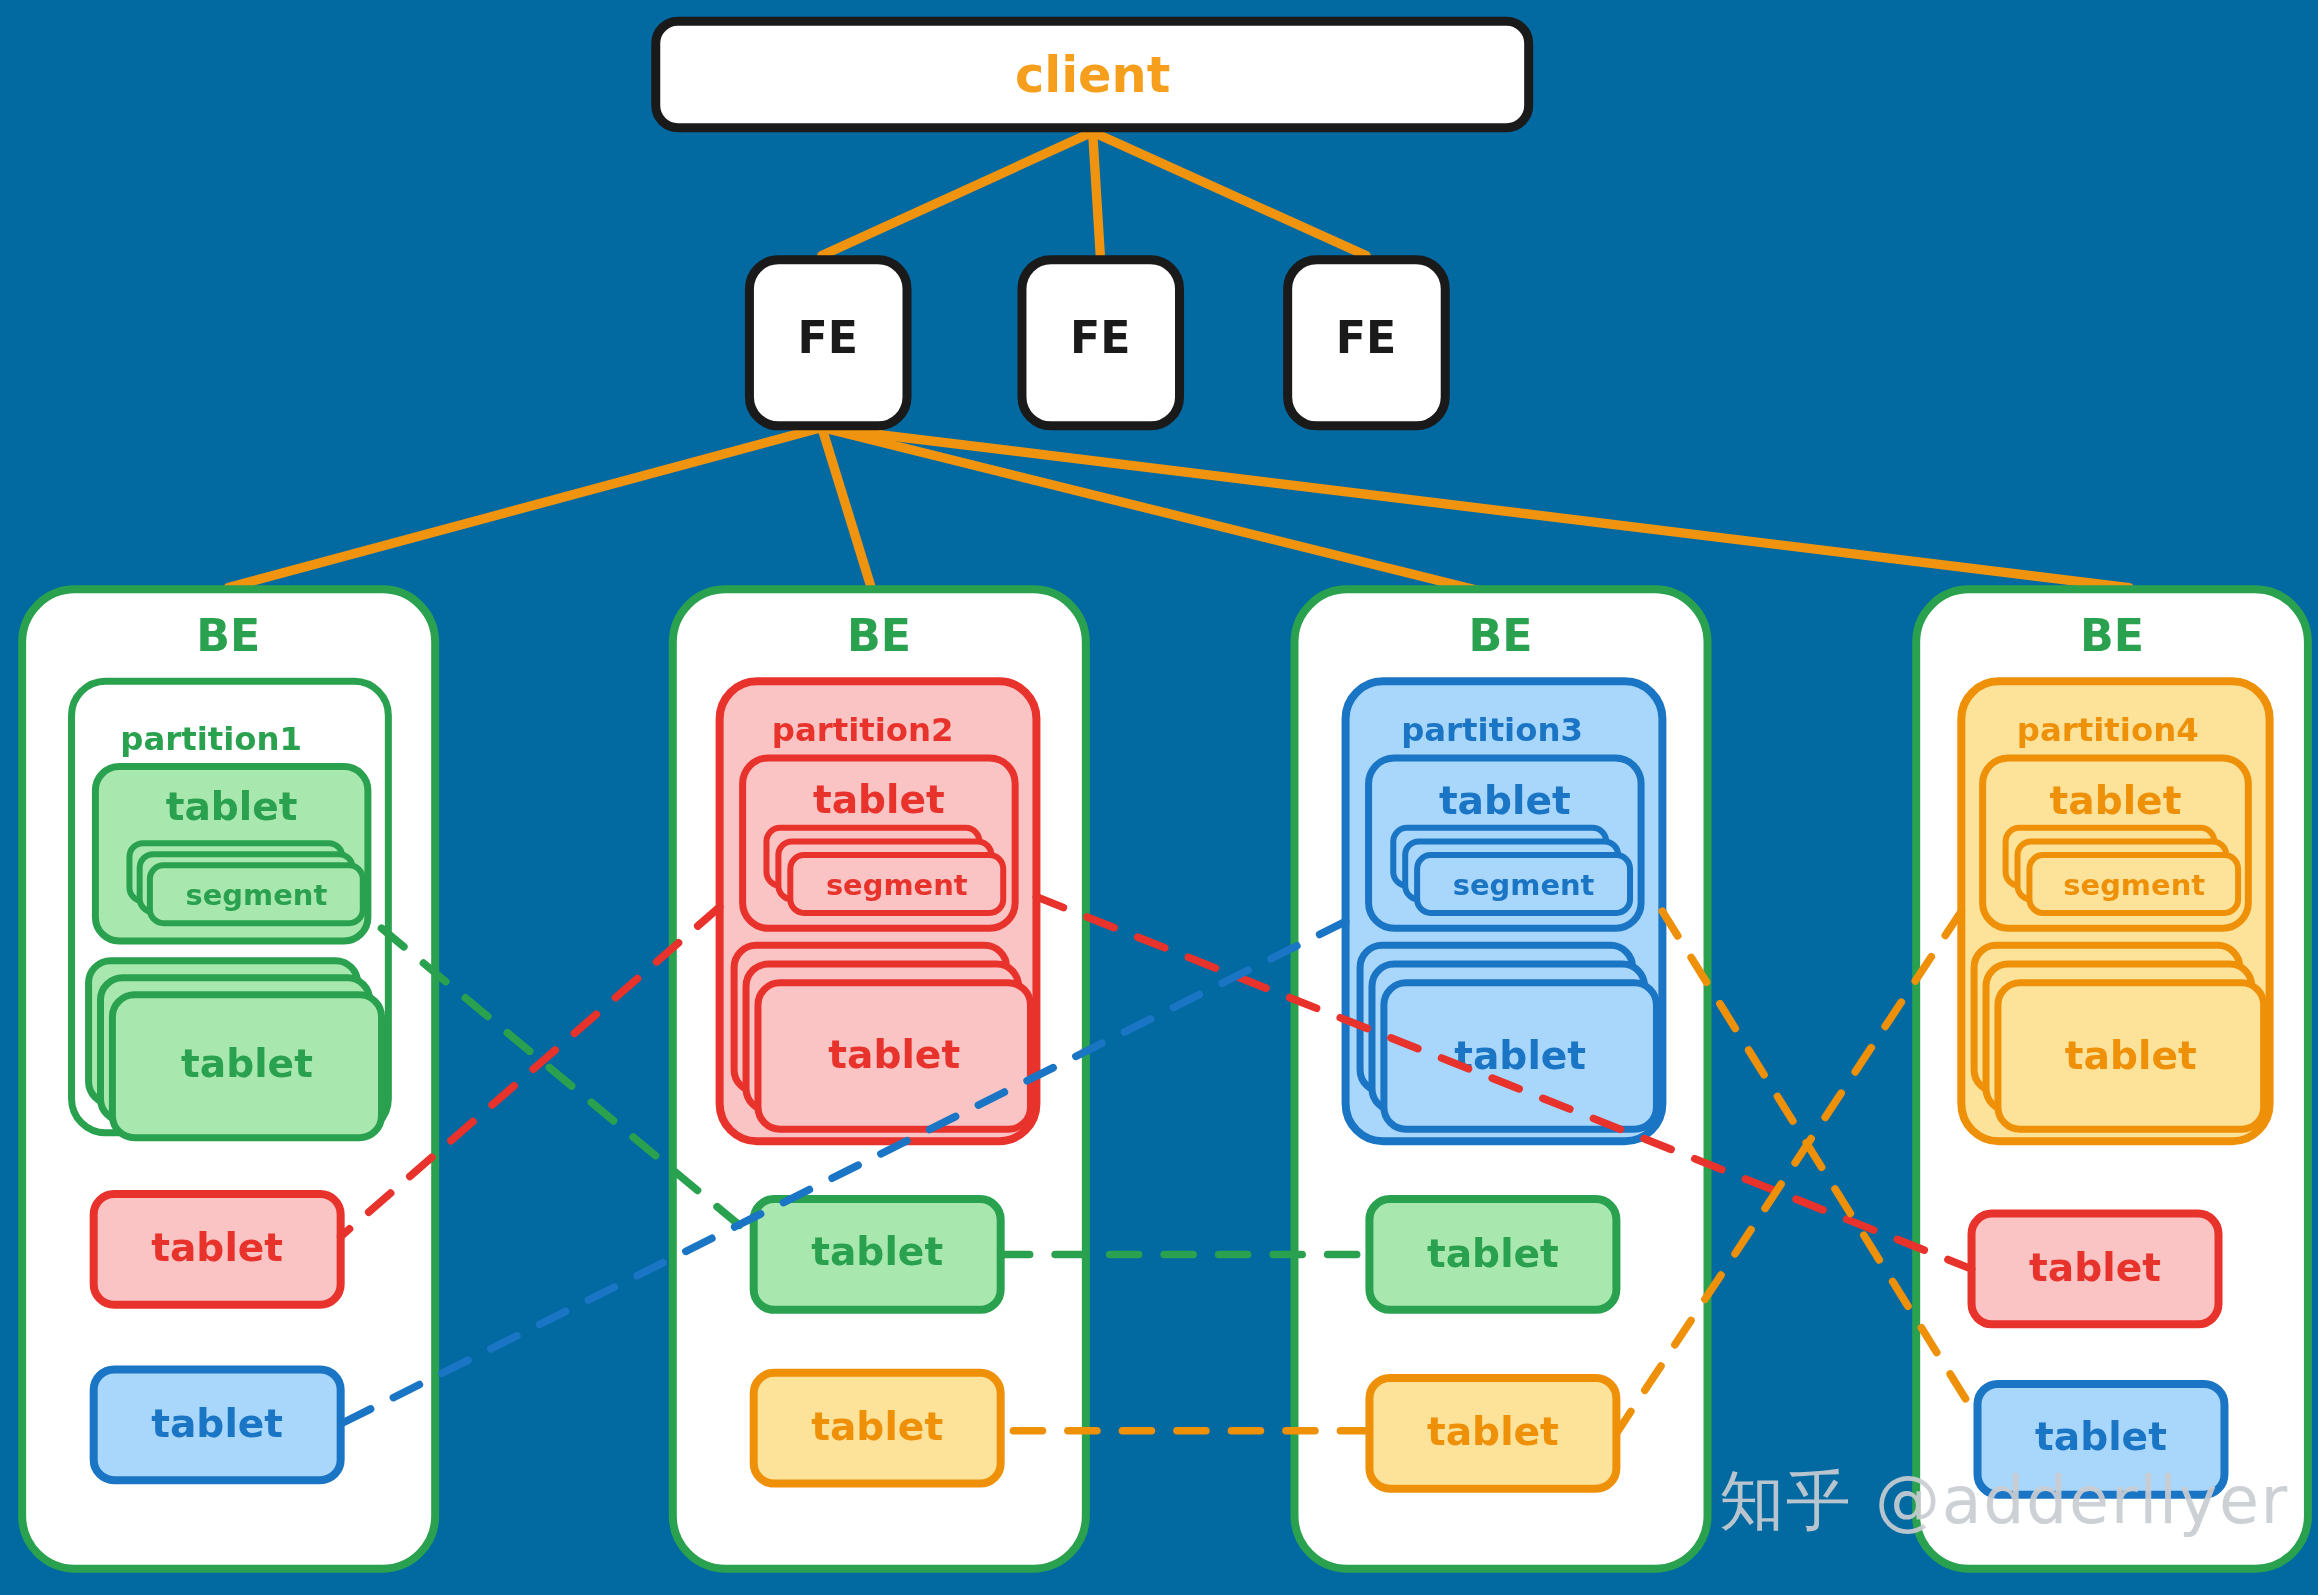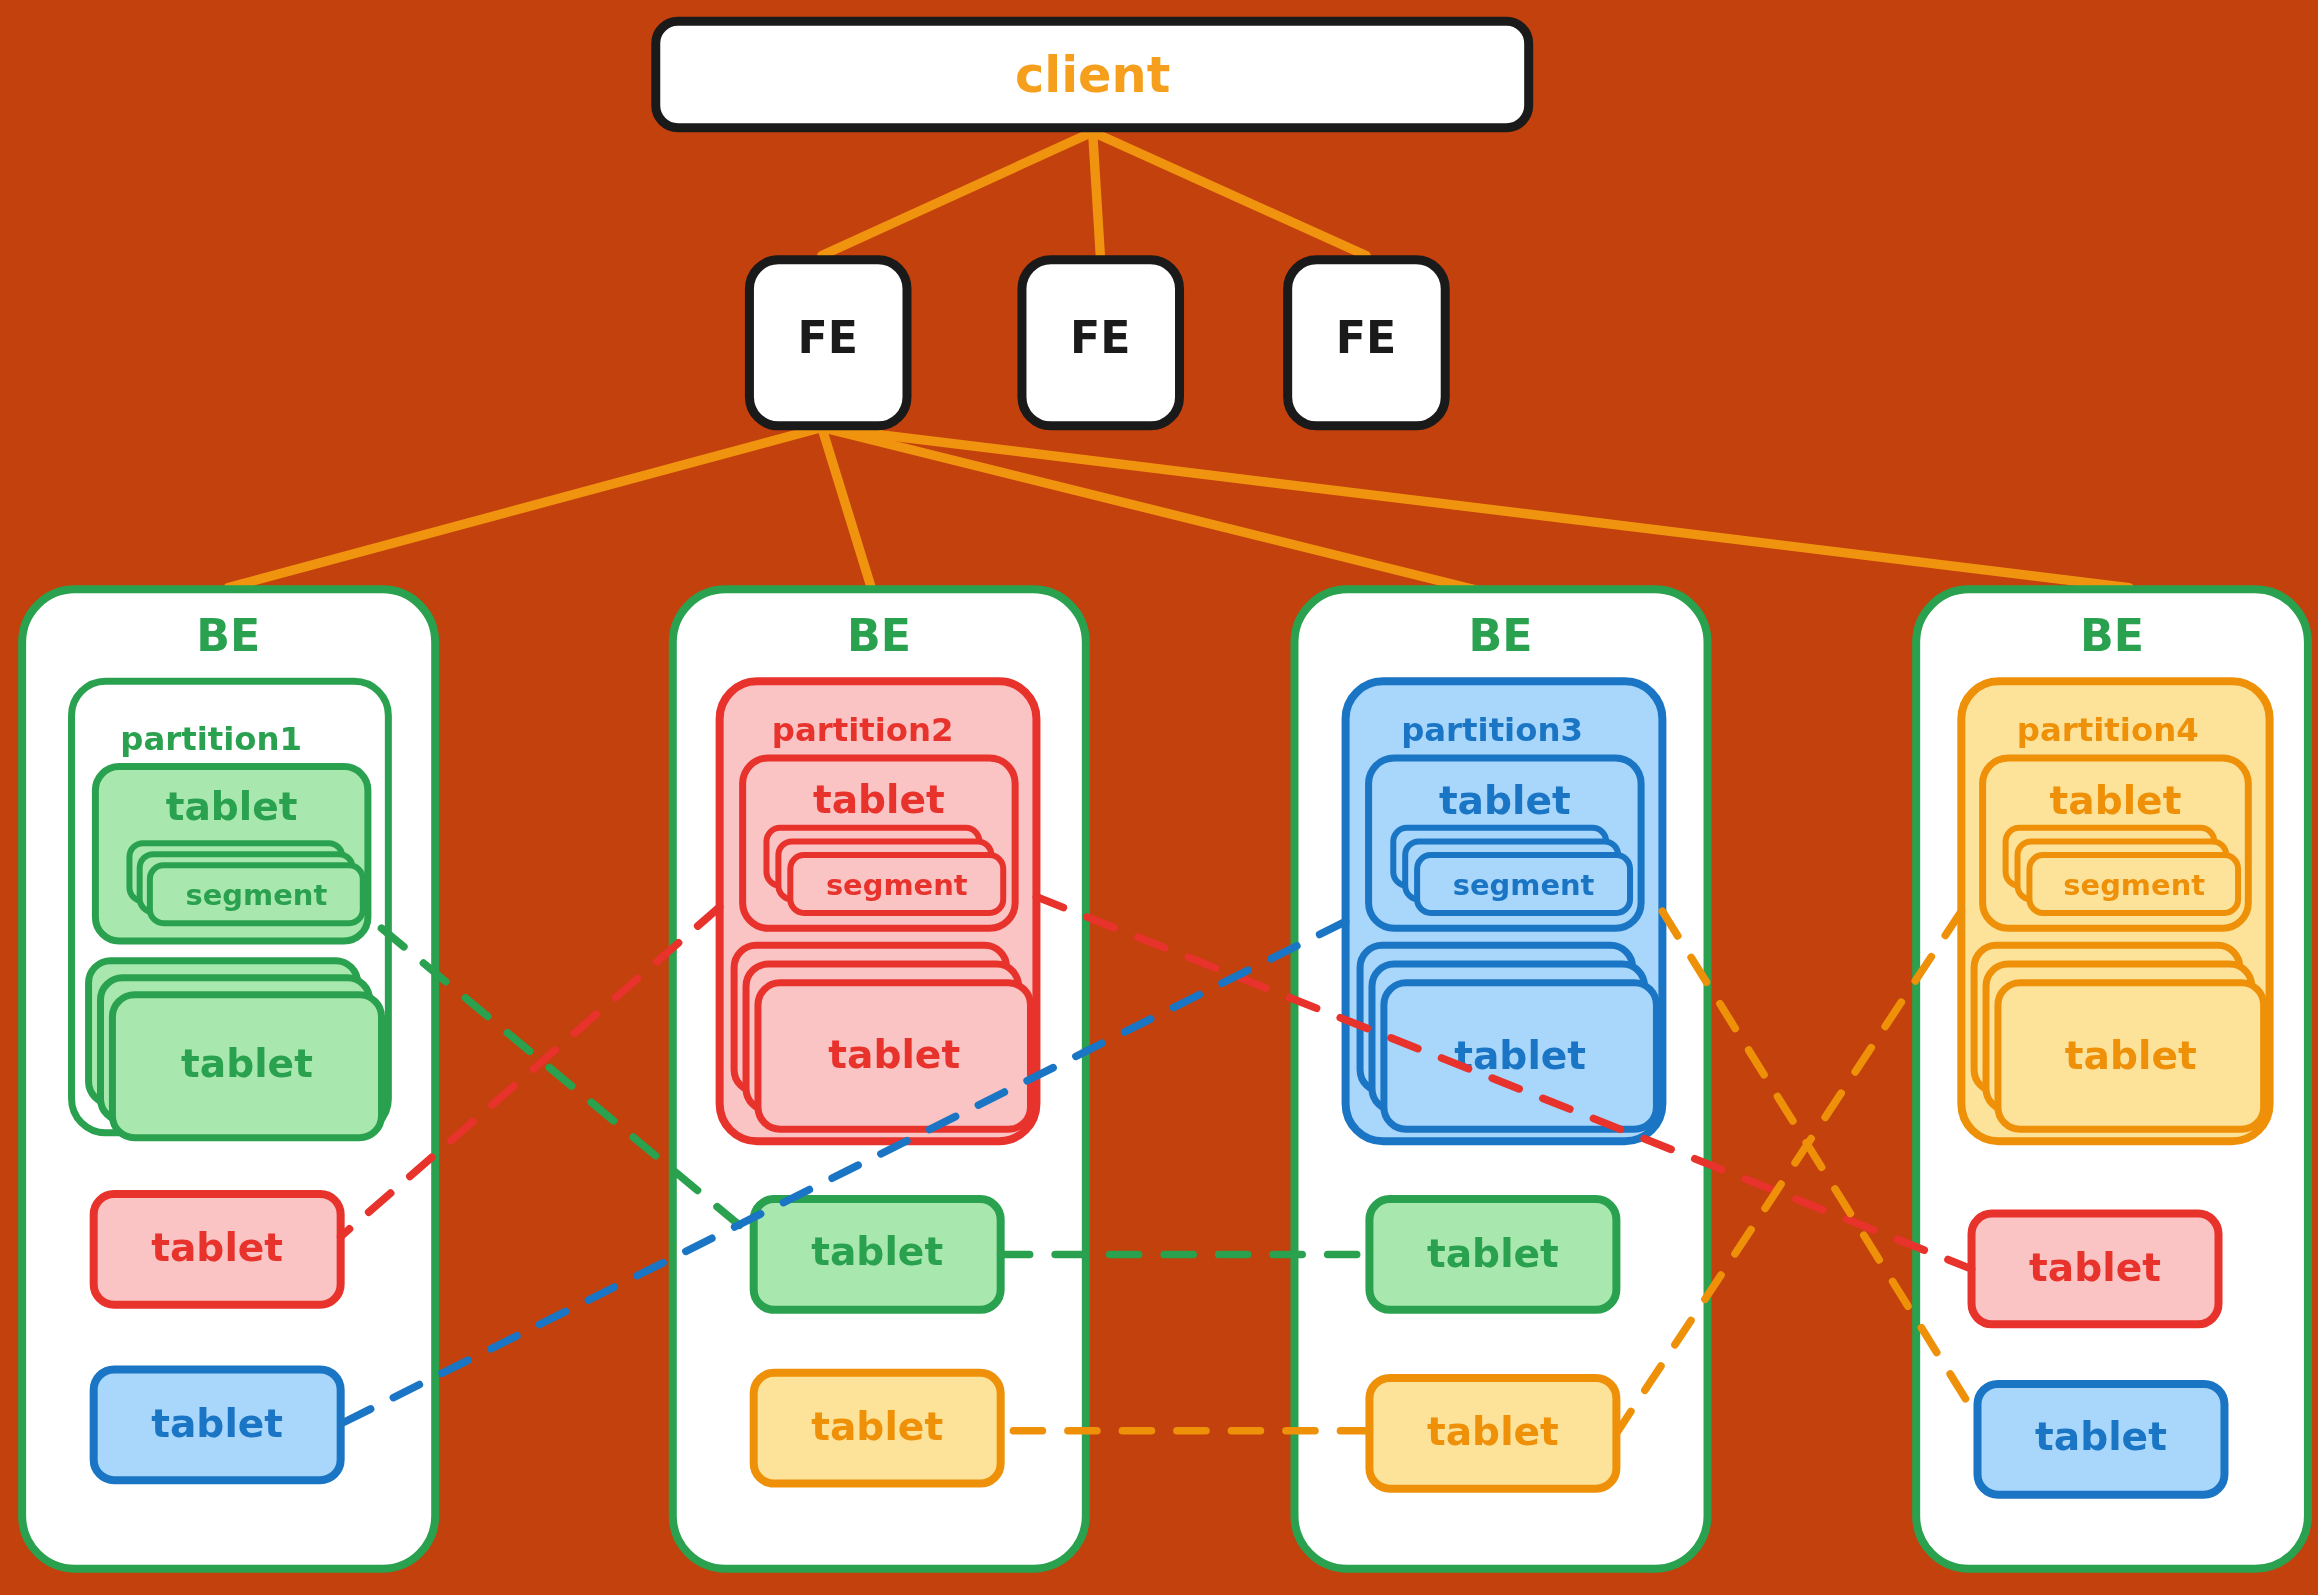--- a/index.html
+++ b/index.html
@@ -5,21 +5,21 @@
 <style>
   html, body {
     margin: 0;
     padding: 0;
     background: #ffffff;
   }
   #canvas {
     position: relative;
     width: 2319px;
     height: 1596px;
-    background: #c2410c;
+    background: #0369a1;
     overflow: hidden;
     font-family: "DejaVu Sans", sans-serif;
   }
   svg.layer {
     position: absolute;
     top: 0;
     left: 0;
     width: 2319px;
     height: 1596px;
   }
@@ -246,14 +246,15 @@
       <line stroke="#1a75c4" x1="1580" y1="1082" x2="400" y2="1672"></line>
 
       <line stroke="#ef9009" x1="2303" y1="1070" x2="1900" y2="1680"></line>
 
       <line stroke="#ef9009" x1="1608" y1="1680" x2="1175" y2="1680"></line>
 
       <line stroke="#ef9009" x1="1952" y1="1070" x2="2322" y2="1665"></line>
     </g>
   </svg>
 
+  <div class="watermark">知乎 @adderllyer</div>
 </div>
 
 
 </body></html>

